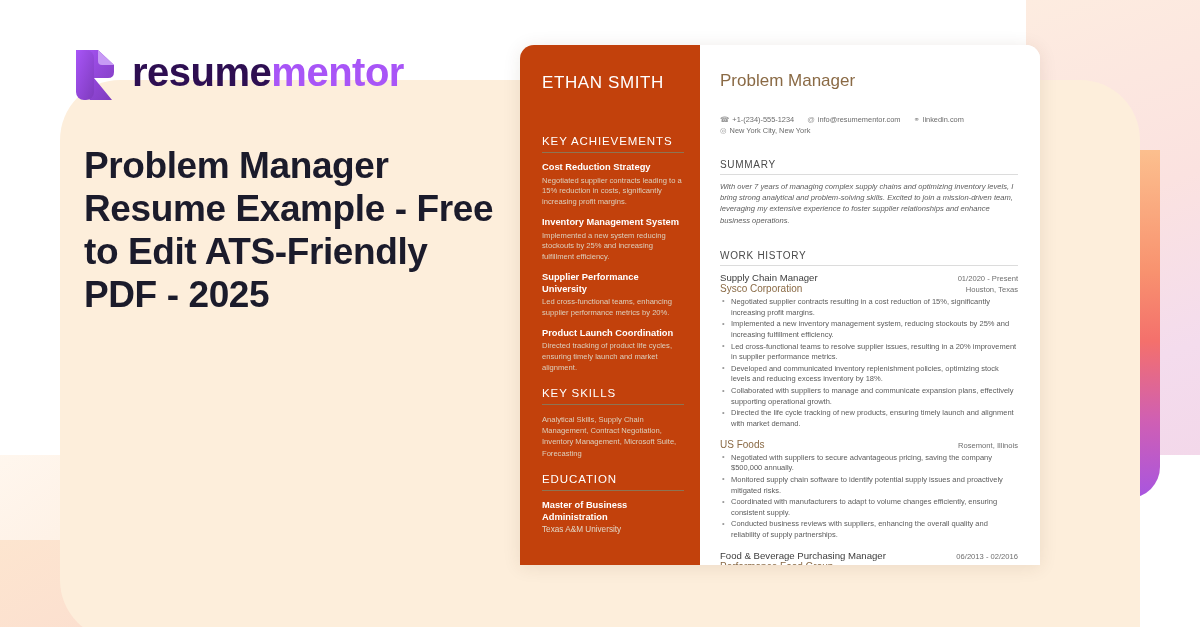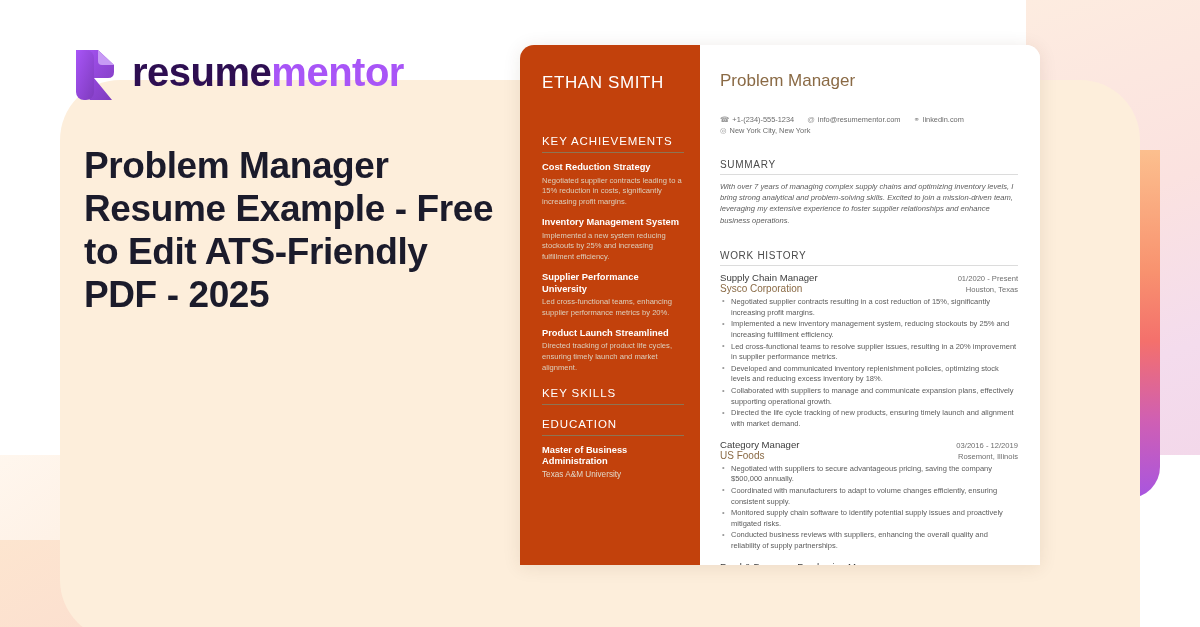--- a/index.html
+++ b/index.html
@@ -188,28 +188,29 @@
       </div>
       <div>
         <div class="ach-title">Inventory Management System</div>
         <div class="ach-desc">Implemented a new system reducing stockouts by 25% and increasing fulfillment efficiency.</div>
       </div>
       <div>
         <div class="ach-title">Supplier Performance University</div>
         <div class="ach-desc">Led cross-functional teams, enhancing supplier performance metrics by 20%.</div>
       </div>
       <div>
-        <div class="ach-title">Product Launch Streamlined</div>
+        <div class="ach-title">Product Launch Coordination</div>
         <div class="ach-desc">Directed tracking of product life cycles, ensuring timely launch and market alignment.</div>
       </div>
     </div>
 
     <div class="side-block">
       <div class="side-h">KEY SKILLS</div>
       <div class="side-rule"></div>
+      <div class="skills-txt">Analytical Skills, Supply Chain Management, Contract Negotiation, Inventory Management, Microsoft Suite, Forecasting</div>
     </div>
 
     <div class="side-block">
       <div class="side-h">EDUCATION</div>
       <div class="side-rule"></div>
 
       <div>
         <div class="edu-deg">Master of Business Administration</div>
         <div class="edu-school">Texas A&amp;M University</div>
       </div>
@@ -262,31 +263,27 @@
         <li>Implemented a new inventory management system, reducing stockouts by 25% and increasing fulfillment efficiency.</li>
         <li>Led cross-functional teams to resolve supplier issues, resulting in a 20% improvement in supplier performance metrics.</li>
         <li>Developed and communicated inventory replenishment policies, optimizing stock levels and reducing excess inventory by 18%.</li>
         <li>Collaborated with suppliers to manage and communicate expansion plans, effectively supporting operational growth.</li>
         <li>Directed the life cycle tracking of new products, ensuring timely launch and alignment with market demand.</li>
       </ul>
     </div>
 
     <div class="job">
       <div class="job-row">
-        <span class="job-pos">Category Manager</span>
-        <span class="job-date">03/2016 - 12/2019</span>
-      </div>
-      <div class="job-row">
         <span class="job-co">US Foods</span>
         <span class="job-loc">Rosemont, Illinois</span>
       </div>
       <ul class="bullets">
         <li>Negotiated with suppliers to secure advantageous pricing, saving the company $500,000 annually.</li>
+        <li>Monitored supply chain software to identify potential supply issues and proactively mitigated risks.</li>
         <li>Coordinated with manufacturers to adapt to volume changes efficiently, ensuring consistent supply.</li>
-        <li>Monitored supply chain software to identify potential supply issues and proactively mitigated risks.</li>
         <li>Conducted business reviews with suppliers, enhancing the overall quality and reliability of supply partnerships.</li>
       </ul>
     </div>
 
     <div class="job">
       <div class="job-row">
         <span class="job-pos">Food &amp; Beverage Purchasing Manager</span>
         <span class="job-date">06/2013 - 02/2016</span>
       </div>
       <div class="job-row">

